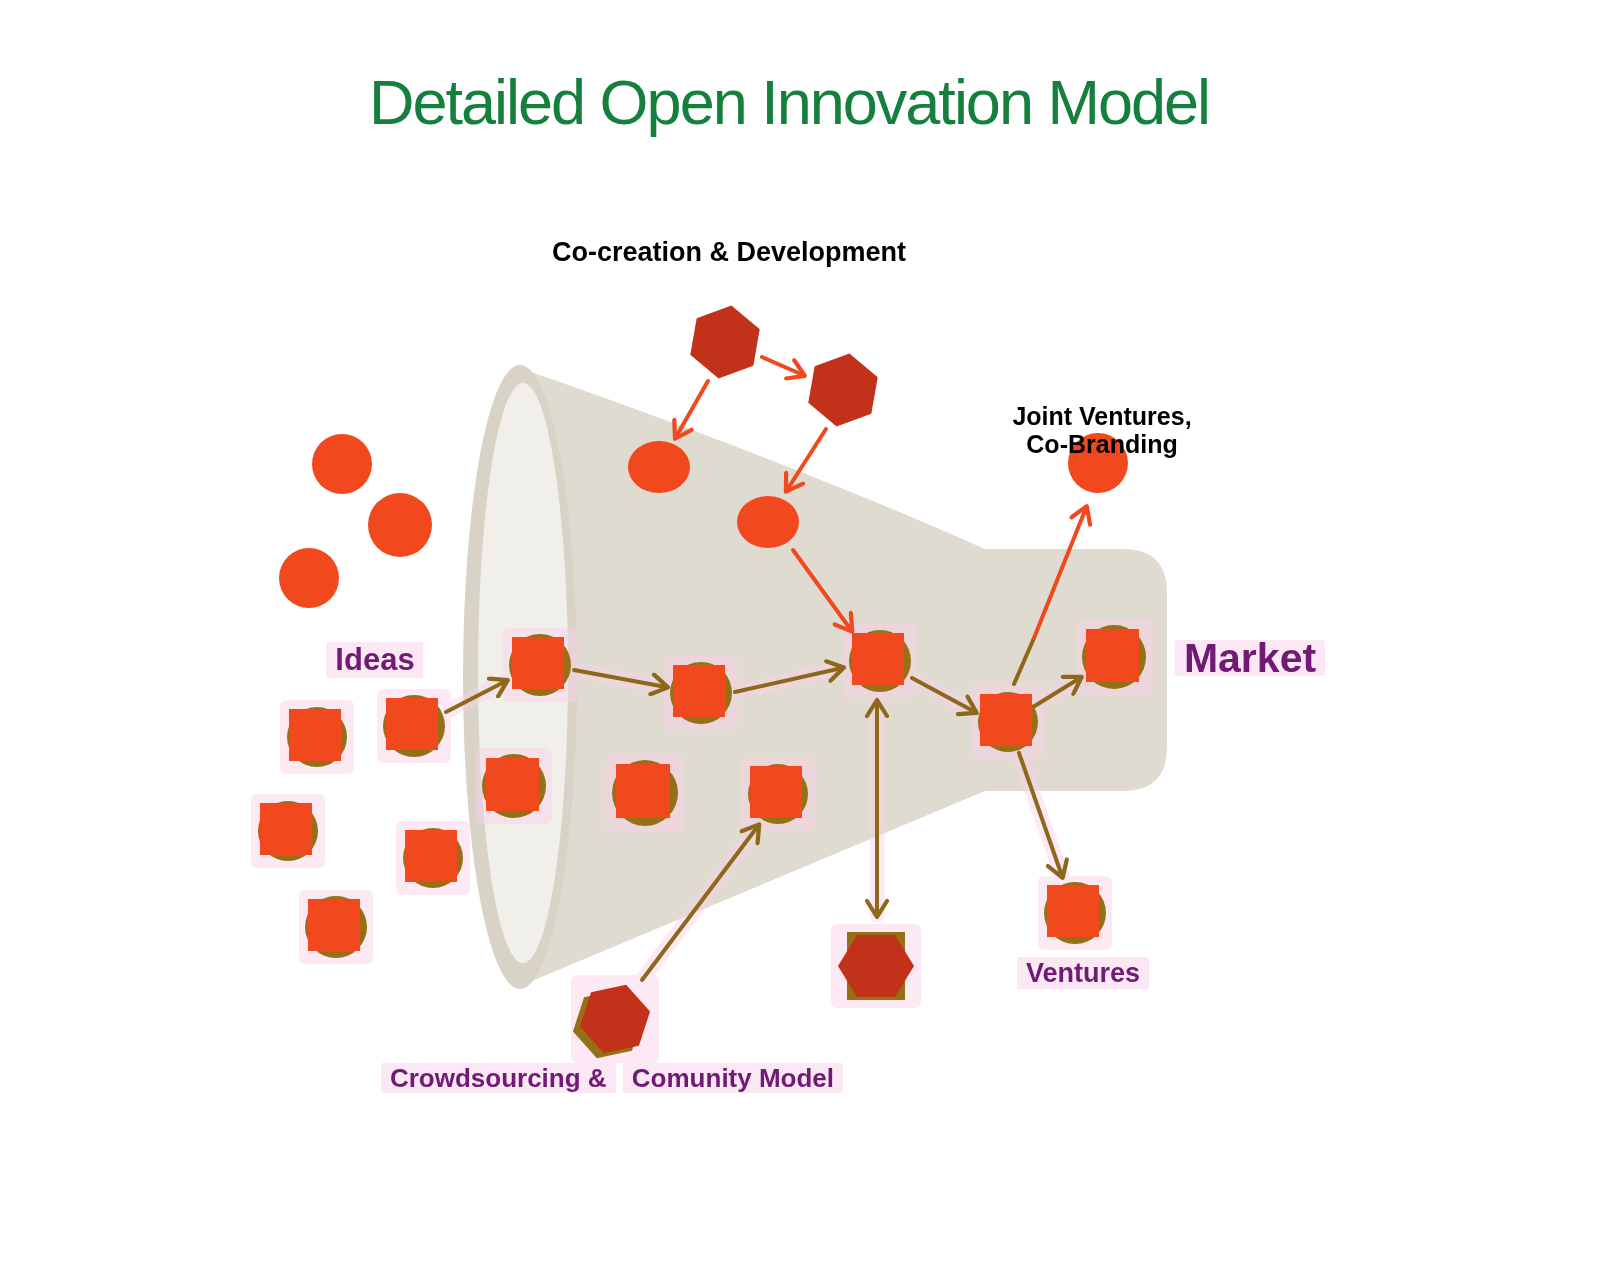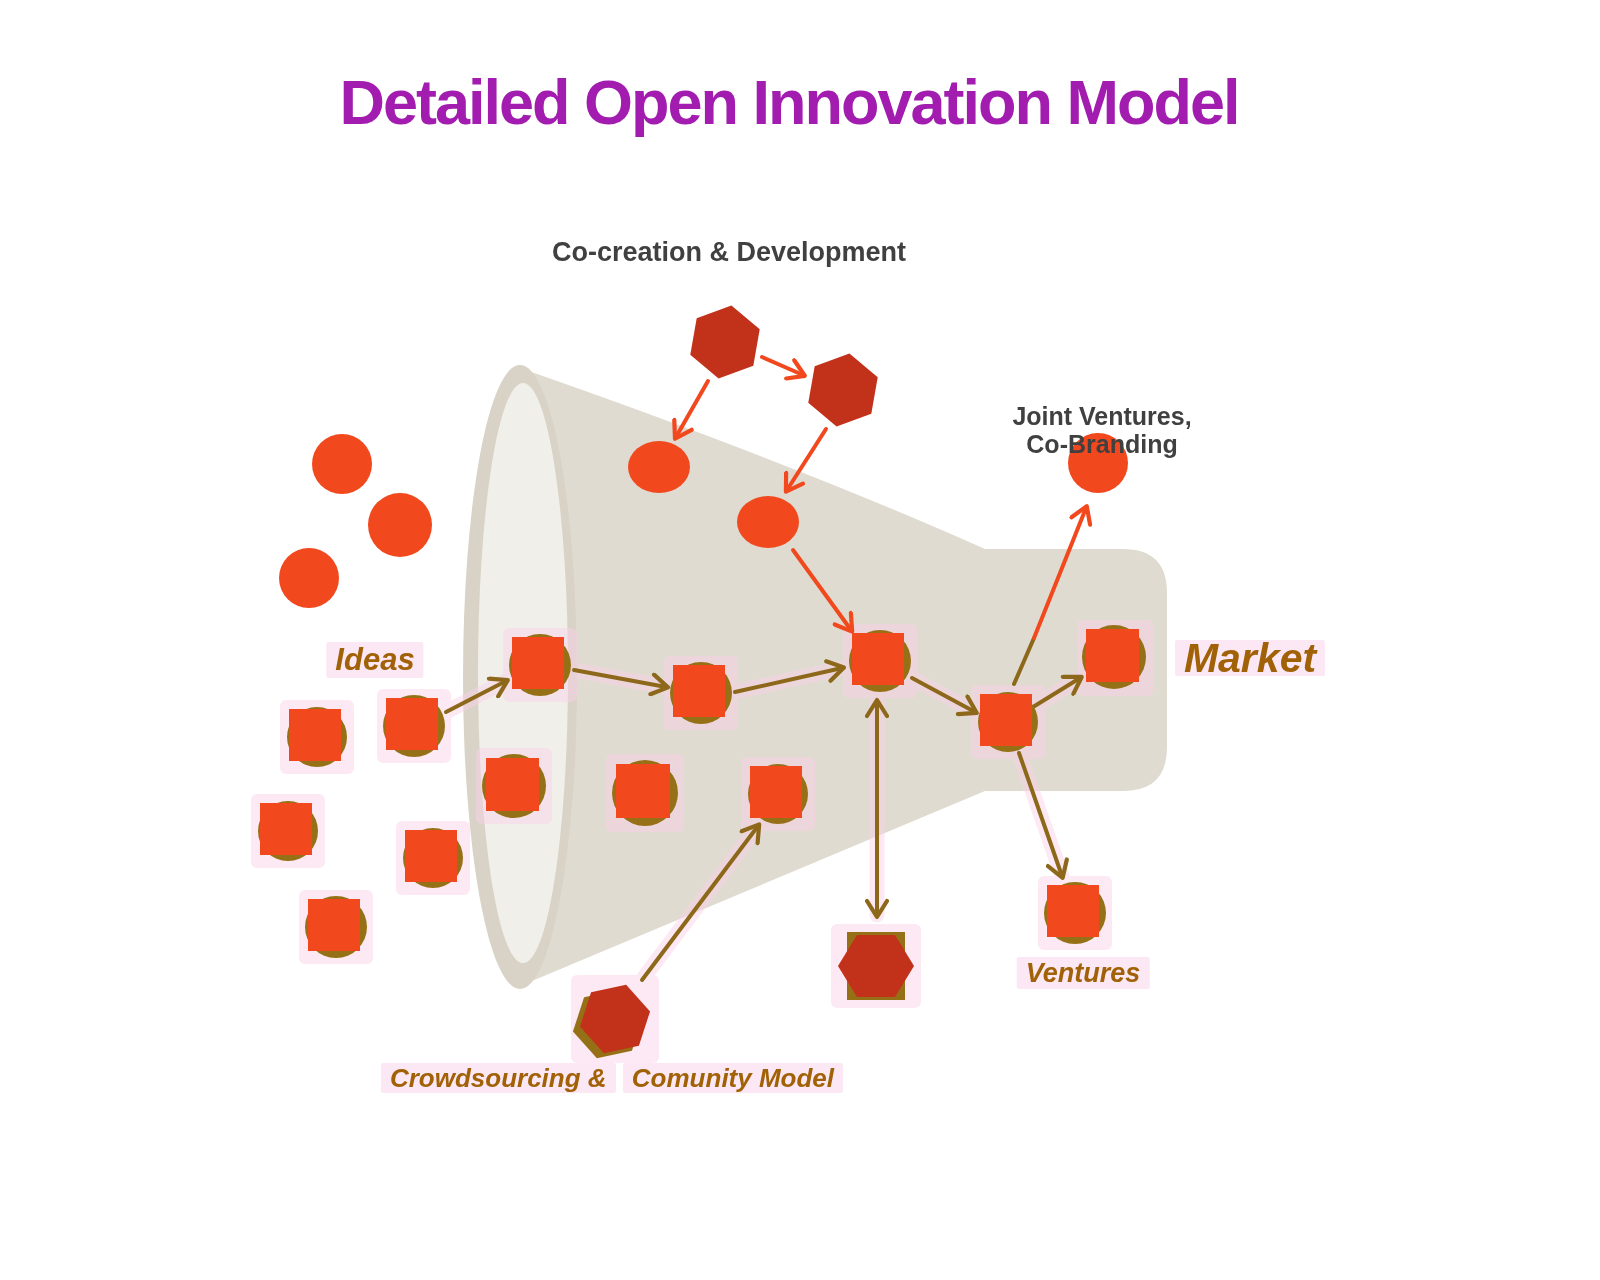--- a/index.html
+++ b/index.html
@@ -5,29 +5,29 @@
   html,body{margin:0;padding:0;}
   body{
     width:1600px;height:1280px;background:#ffffff;position:relative;overflow:hidden;
     font-family:"Liberation Sans","DejaVu Sans",sans-serif;
   }
   .canvas{position:absolute;inset:0;}
   svg{position:absolute;left:0;top:0;}
   h1.title{
     position:absolute;left:789px;top:66px;transform:translateX(-50%);
     margin:0;white-space:nowrap;
-    font-size:63px;font-weight:bold;letter-spacing:-2px;color:#a21caf;
+    font-size:63px;font-weight:normal;letter-spacing:-2px;color:#15803d;
   }
   .lbl{
     position:absolute;transform:translateX(-50%);
     text-align:center;font-weight:bold;white-space:nowrap;
   }
   .lbl span{display:block;}
-  .lbl.orange{color:#404040;}
-  .lbl.olive{color:#a16207;font-style:italic;}
+  .lbl.orange{color:#000000;}
+  .lbl.olive{color:#701a75;}
   .lbl.olive span{
     display:inline-block;
     background:rgba(250,208,234,0.5);
     padding:1px 9px;border-radius:2px;
   }
   .lbl.olive span + span{margin-top:0px;}
   .lbl-co{left:729px;top:238px;font-size:27px;line-height:29px;}
   .lbl-jv{left:1102px;top:362px;font-size:25px;line-height:28px;margin-top:40px;}
   .lbl-ideas{left:375px;top:642px;font-size:31px;line-height:34px;}
   .lbl-market{left:1250px;top:640px;font-size:41px;line-height:34px;}

